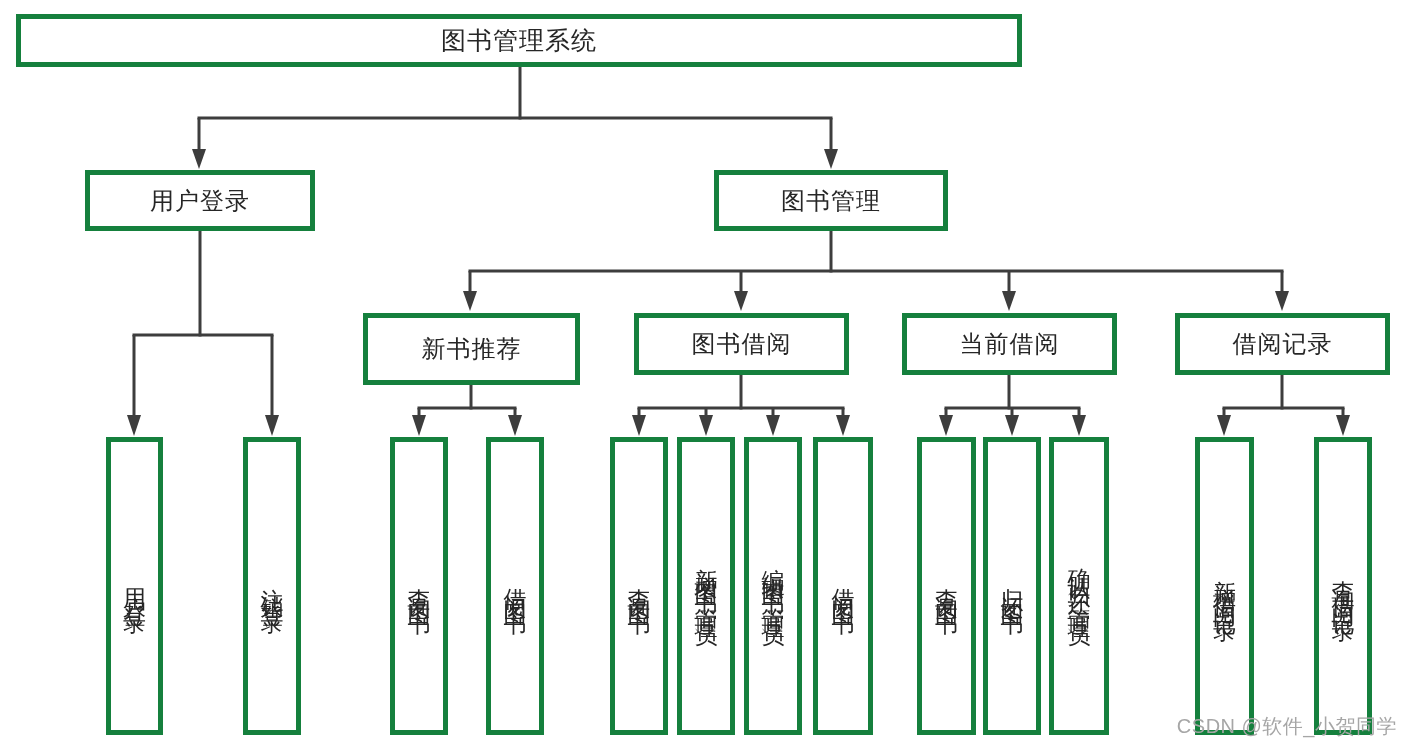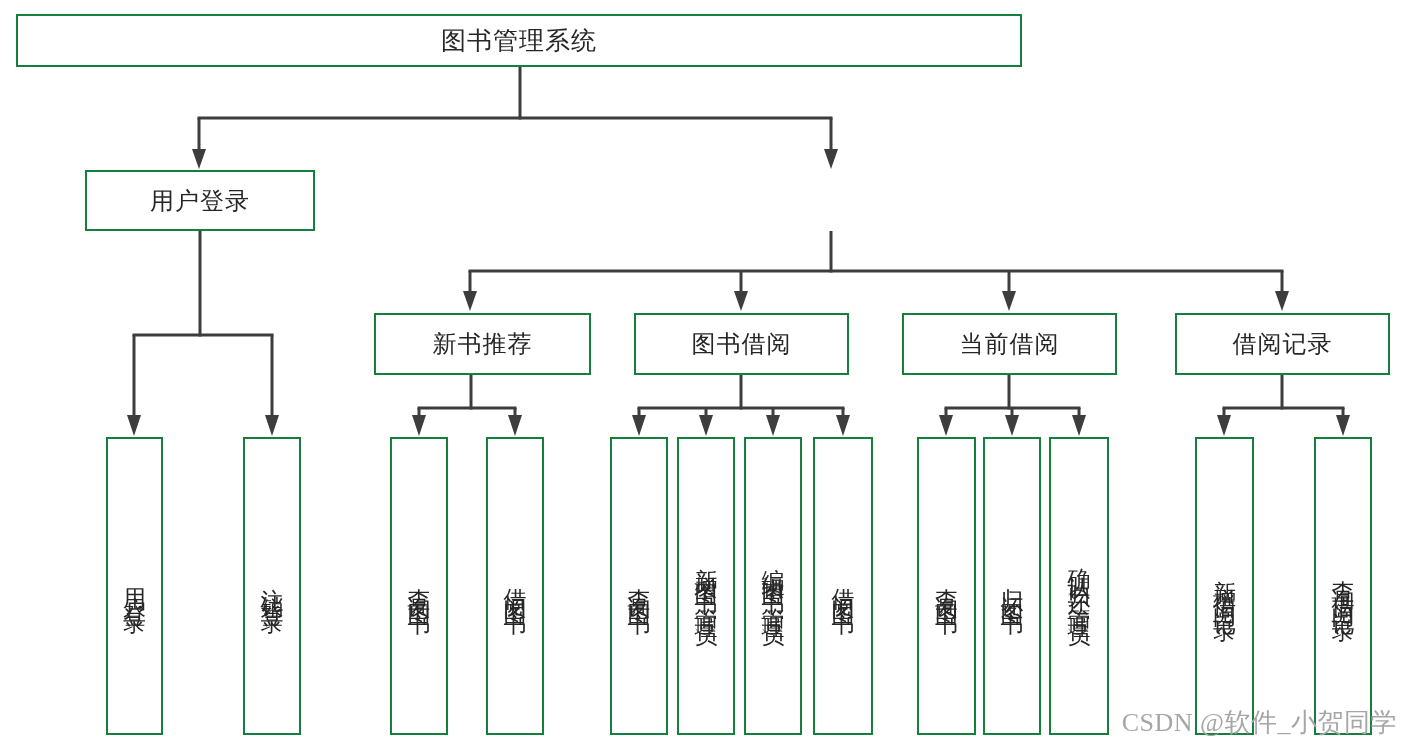--- a/index.html
+++ b/index.html
@@ -16,21 +16,21 @@
   }
   .connectors {
     position: absolute;
     left: 0; top: 0;
     width: 1405px; height: 747px;
   }
   .node {
     position: absolute;
     box-sizing: border-box;
     background: #ffffff;
-    border: 2px solid #15803d;
+    border: 5px solid #15803d;
     color: #262626;
     display: flex;
     align-items: center;
     justify-content: center;
     text-align: center;
     white-space: nowrap;
   }
   .lvl1 { font-size: 25px; letter-spacing: 1px; }
   .lvl2, .lvl3 { font-size: 24px; letter-spacing: 1px; }
   .leaf {
@@ -38,26 +38,25 @@
     text-orientation: mixed;
     font-size: 23px;
     letter-spacing: 8px;
     line-height: 1;
     white-space: normal;
   }
   .watermark {
     position: absolute;
     right: 8px;
     bottom: 7px;
-    font-size: 26px;
+    font-size: 20px;
     color: #a6a6a6;
     letter-spacing: 0.5px;
     z-index: 5;
     pointer-events: none;
-    font-family: Liberation Serif, serif;
   }
 </style>
 </head>
 <body>
 
 <div class="canvas">
 
   <svg class="connectors" viewBox="0 0 1405 747" xmlns="http://www.w3.org/2000/svg">
     <g stroke="#3d3d3d" stroke-width="3" fill="none">
 
@@ -124,22 +123,23 @@
       <polygon points="1005,415 1019,415 1012,436"></polygon>
       <polygon points="1072,415 1086,415 1079,436"></polygon>
       <polygon points="1217,415 1231,415 1224,436"></polygon>
       <polygon points="1336,415 1350,415 1343,436"></polygon>
     </g>
   </svg>
 
   <div class="node lvl1" style="left:16px;top:14px;width:1006px;height:53px">图书管理系统</div>
 
   <div class="node lvl2" style="left:85px;top:170px;width:230px;height:61px">用户登录</div>
+  <div class="node lvl2" style="left:714px;top:170px;width:234px;height:61px">图书管理</div>
 
-  <div class="node lvl3" style="left:374px;top:313px;width:217px;height:62px">新书推荐</div>
+  <div class="node lvl3" style="left:363px;top:313px;width:217px;height:72px">新书推荐</div>
   <div class="node lvl3" style="left:902px;top:313px;width:215px;height:62px">当前借阅</div>
   <div class="node lvl3" style="left:634px;top:313px;width:215px;height:62px">图书借阅</div>
   <div class="node lvl3" style="left:1175px;top:313px;width:215px;height:62px">借阅记录</div>
 
   <div class="node leaf" style="left:106px;top:437px;width:57px;height:298px">用户登录</div>
   <div class="node leaf" style="left:243px;top:437px;width:58px;height:298px">注销登录</div>
 
   <div class="node leaf" style="left:390px;top:437px;width:58px;height:298px">查询图书</div>
   <div class="node leaf" style="left:486px;top:437px;width:58px;height:298px">借阅图书</div>
 

